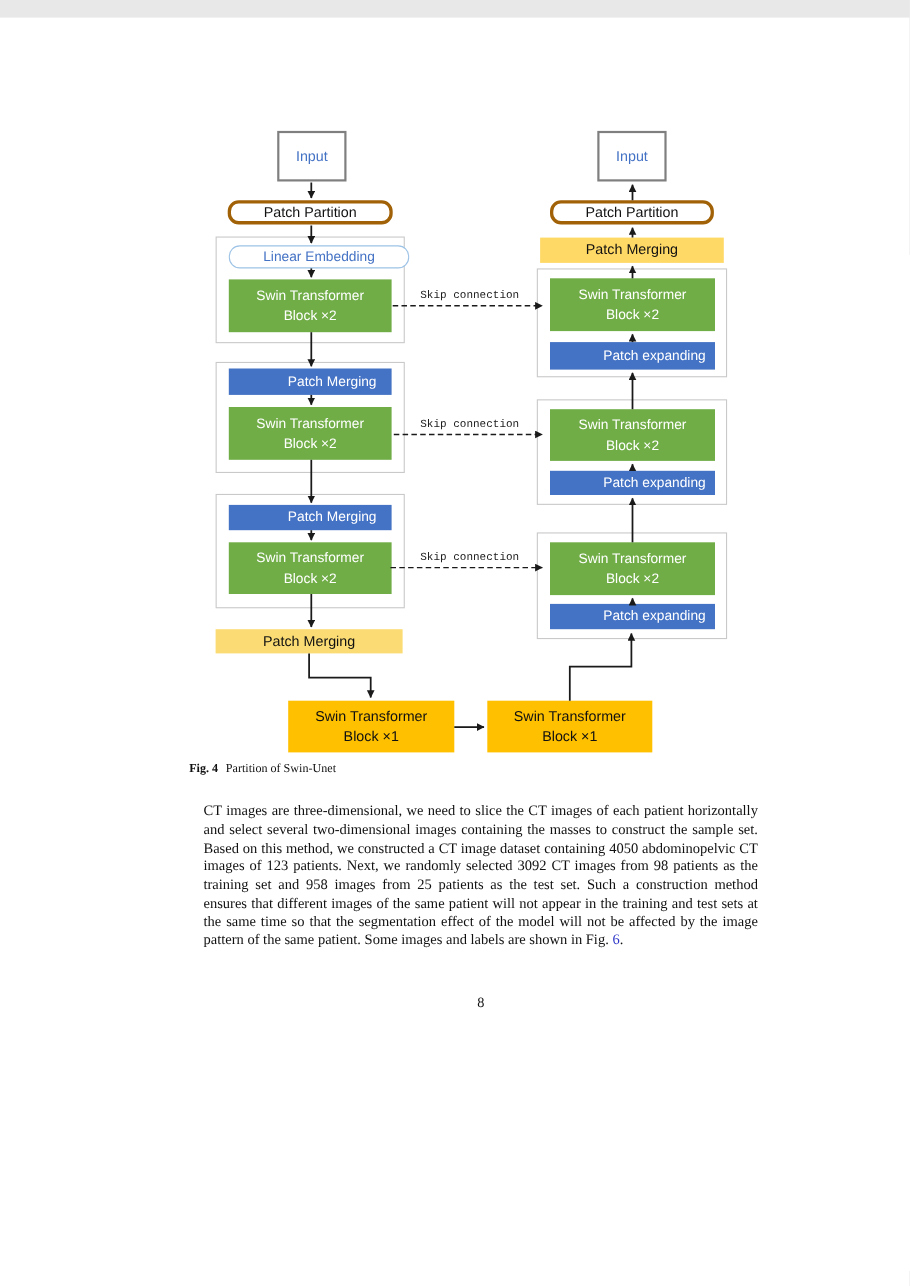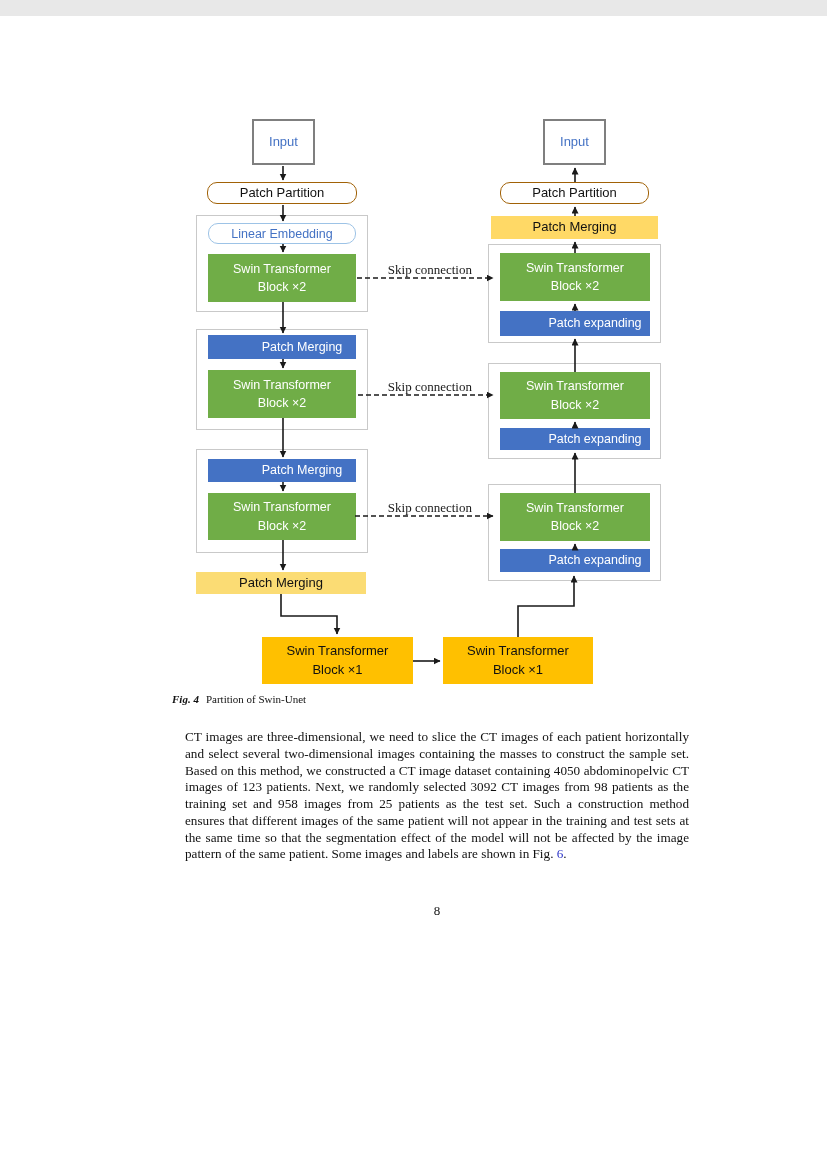--- a/index.html
+++ b/index.html
@@ -6,34 +6,34 @@
   .page{position:relative;width:827px;height:1169px;background:#ffffff;margin:16px auto;
         font-family:"Liberation Sans",sans-serif;overflow:hidden;}
   svg.overlay{position:absolute;left:0;top:0;pointer-events:none;}
 
   
   .db{position:absolute;display:flex;flex-direction:column;align-items:center;
       justify-content:center;text-align:center;box-sizing:border-box;
       font-family:"Liberation Sans",sans-serif;line-height:1.45;}
   .container-box{position:absolute;border:1px solid #c9c9c9;background:#ffffff;box-sizing:border-box;}
   .input-box{border:2px solid #7f7f7f;color:#4472C4;font-size:13px;background:#ffffff;}
-  .pp-box{border:1px solid #a16207;border-radius:10px;font-size:13px;color:#111;background:#ffffff;}
+  .pp-box{border:3px solid #a16207;border-radius:10px;font-size:13px;color:#111;background:#ffffff;}
   .le-box{border:1px solid #9dc3e6;border-radius:10px;font-size:12.5px;color:#4472C4;background:#ffffff;}
   .green-box{background:#70AD47;color:#ffffff;font-size:12.5px;}
   .blue-box{background:#4472C4;color:#ffffff;font-size:12.5px;padding-left:40px;}
   .yellow-box{background:#FFD966;color:#111;font-size:13px;}
   .lyellow-box{background:#FBDC74;color:#111;font-size:13px;}
   .orange-box{background:#FFC000;color:#111;font-size:13px;}
-  .skip-label{position:absolute;width:90px;text-align:right;font-size:13px;
-      line-height:9px;color:#1a1a1a;font-family:Liberation Serif, serif;}
+  .skip-label{position:absolute;width:90px;text-align:left;font-size:10px;
+      line-height:9px;color:#1a1a1a;font-family:Liberation Mono, monospace;}
 
   
   .caption{position:absolute;left:172px;top:677px;font-family:"Liberation Serif",serif;
       font-size:11px;color:#111;}
-  .caption b{margin-right:7px;font-style:italic;}
+  .caption b{margin-right:7px;}
   .bodytext{position:absolute;left:185px;top:713px;width:504px;
       font-family:Liberation Serif, serif;font-size:13.2px;line-height:16.75px;
       text-align:justify;color:#111;}
   .figlink{color:#2d35c8;cursor:pointer;text-decoration:none;}
   .pagenum{position:absolute;left:185px;top:887px;width:504px;text-align:center;
       font-family:"Liberation Serif",serif;font-size:13px;color:#111;}
 </style>
 </head>
 <body>
 
@@ -41,21 +41,21 @@
 
   <div class="db input-box" style="left:252px;top:103px;width:63px;height:46px;">
     <span>Input</span>
   </div>
 
   <div class="db pp-box" style="left:207px;top:166px;width:150px;height:22px;">
     <span>Patch Partition</span>
   </div>
 
   <div class="container-box" style="left:196px;top:199px;width:172px;height:97px;"></div>
-  <div class="db le-box" style="left:208px;top:207px;width:148px;height:21px;justify-content:flex-end;">
+  <div class="db le-box" style="left:208px;top:207px;width:164px;height:21px;">
     <span>Linear Embedding</span>
   </div>
   <div class="db green-box" style="left:208px;top:238px;width:148px;height:48px;">
     <span>Swin Transformer</span>
     <span>Block ×2</span>
   </div>
 
   <div class="container-box" style="left:196px;top:313px;width:172px;height:101px;"></div>
   <div class="db blue-box" style="left:208px;top:319px;width:148px;height:24px;">
     <span>Patch Merging</span>

